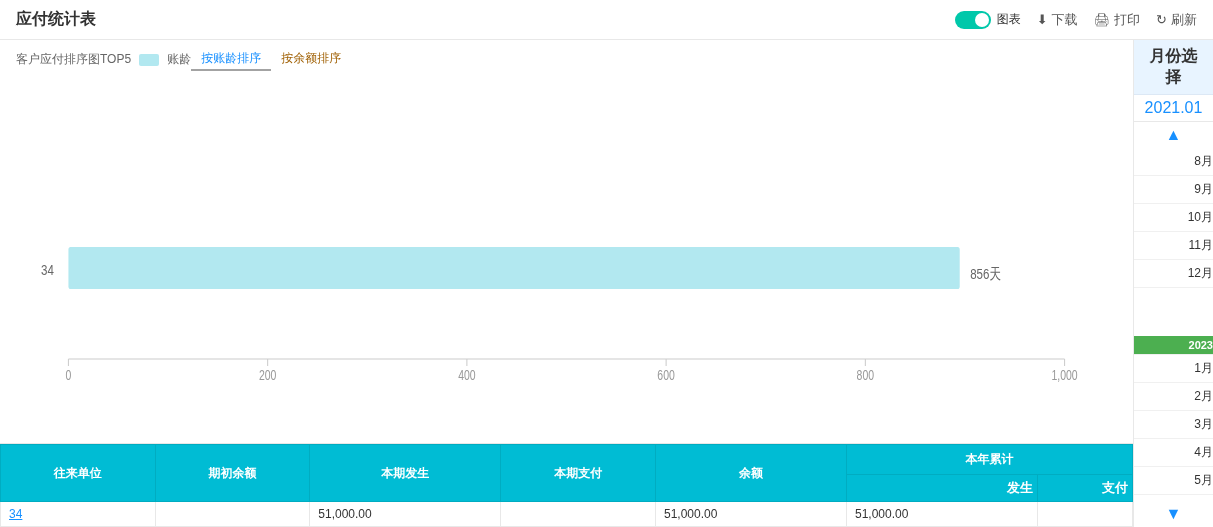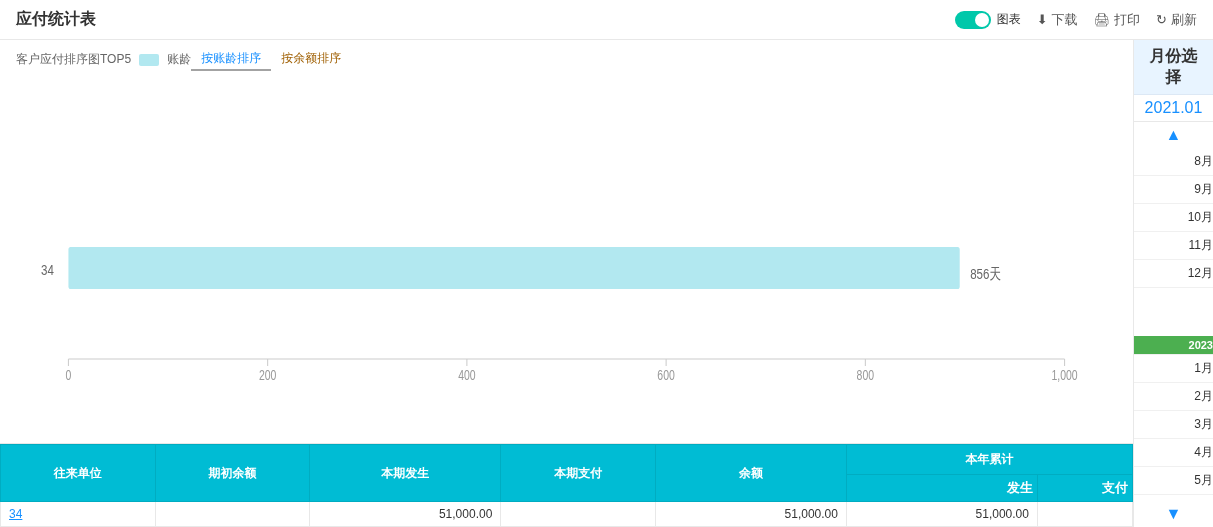--- a/index.html
+++ b/index.html
@@ -36,21 +36,21 @@
     .chart-wrapper { flex: 1; padding: 0 16px; position: relative; min-height: 280px; }
     .chart-svg { width: 100%; height: 100%; }
 
     
     .table-section { border-top: 1px solid #e8e8e8; }
     .table-wrapper { overflow-x: auto; }
     table { width: 100%; border-collapse: collapse; }
     thead tr.header-row-1 th { background: #00bcd4; color: #fff; text-align: center; padding: 6px 4px; font-size: 12px; border: 1px solid #00acc1; }
     thead tr.header-row-2 th { background: #00bcd4; color: #fff; text-align: right; padding: 4px; font-size: 13px; border: 1px solid #00acc1; }
     tbody tr td { padding: 5px 8px; font-size: 12px; border: 1px solid #e8e8e8; }
-    tbody tr td.text-right { text-align: right; color: #333; }
+    tbody tr td.text-right { color: #333; }
     tbody tr td a { color: #1890ff; text-decoration: underline; cursor: pointer; }
 
     
     .sidebar { width: 80px; background: #fff; border-left: 1px solid #e8e8e8; display: flex; flex-direction: column; overflow: hidden; }
     .sidebar-header { background: #e8f4ff; padding: 6px 8px; font-size: 16px; color: #333; font-weight: bold; text-align: center; border-bottom: 1px solid #dce8f5; }
     .sidebar-year-select { padding: 4px 6px; font-size: 16px; color: #1890ff; border-bottom: 1px solid #e8e8e8; text-align: center; cursor: pointer; }
     .sidebar-scroll { flex: 1; overflow-y: auto; }
     .sidebar-scroll::-webkit-scrollbar { width: 4px; }
     .sidebar-scroll::-webkit-scrollbar-thumb { background: #ccc; border-radius: 2px; }
     .month-item { padding: 5px 0; text-align: right; font-size: 12px; cursor: pointer; color: #333; border-bottom: 1px solid #f0f0f0; }

